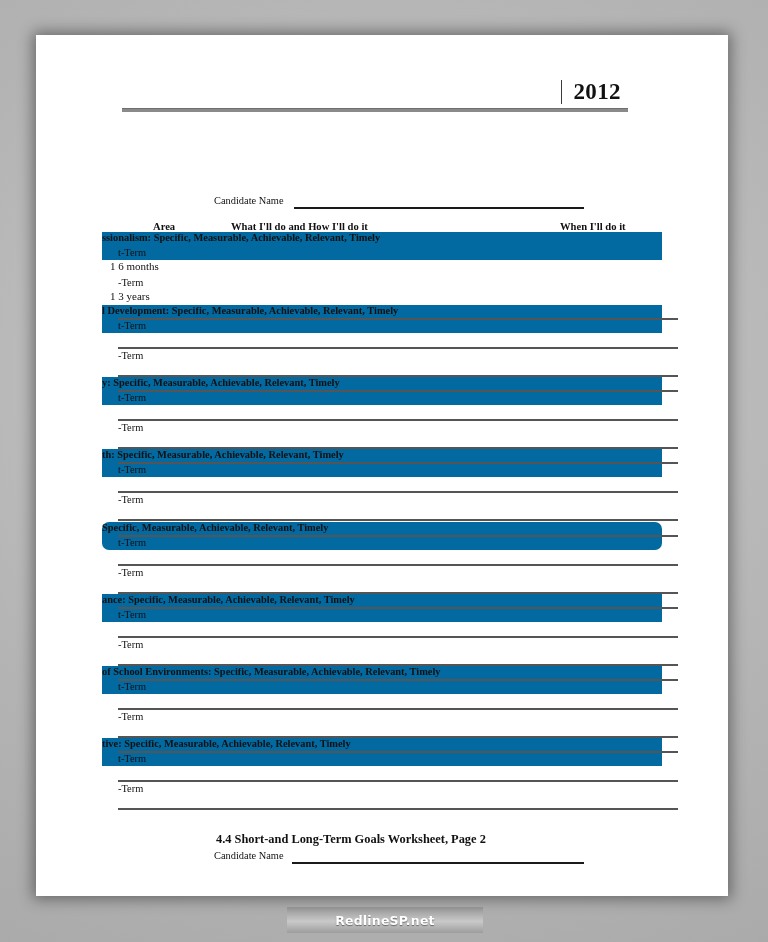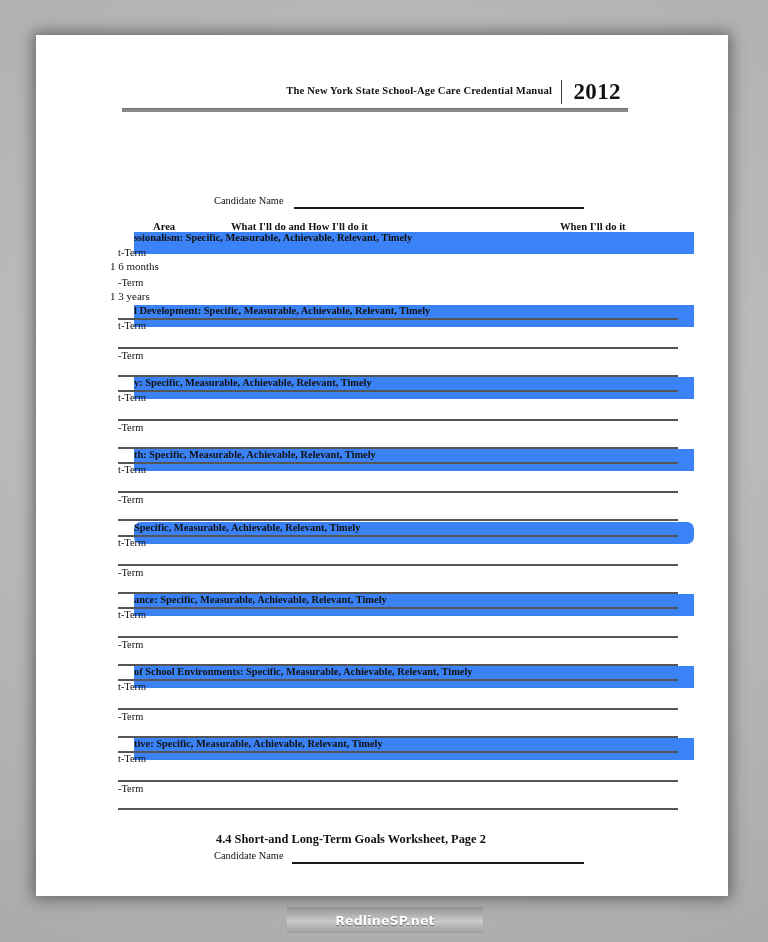--- a/index.html
+++ b/index.html
@@ -130,24 +130,24 @@
   .colhdr.c3 { left: 562px; top: 186px; }
 
   
   .section {
     position: absolute;
     left: 0;
     width: 730px;
   }
   .sec-band {
     position: absolute;
-    left: 136px;
+    left: 104px;
     width: 560px;
-    height: 22px;
-    background: #3b82f6;
+    height: 28px;
+    background: #0369a1;
   }
   .sec-band-text {
     position: absolute;
     left: 0; top: -1px;
     width: 560px;
     font-size: 10.4px;
     font-weight: bold;
     color: #111;
     white-space: nowrap;
     overflow: hidden;
@@ -233,21 +233,20 @@
 </style>
 </head>
 <body>
 
 <div id="backdrop"></div>
 
 <div id="sheet">
   <div id="doc">
 
     <div class="hdr">
-      <div class="hdr-title">The New York State School-Age Care Credential Manual</div>
       <div class="hdr-divider"></div>
       <div class="hdr-year">2012</div>
       <div class="hdr-rule"></div>
     </div>
 
     <div class="cand-label">Candidate Name</div>
     <div class="cand-rule"></div>
 
     <div class="colhdr c1">Area</div>
     <div class="colhdr c2">What I'll do and How I'll do it</div>

